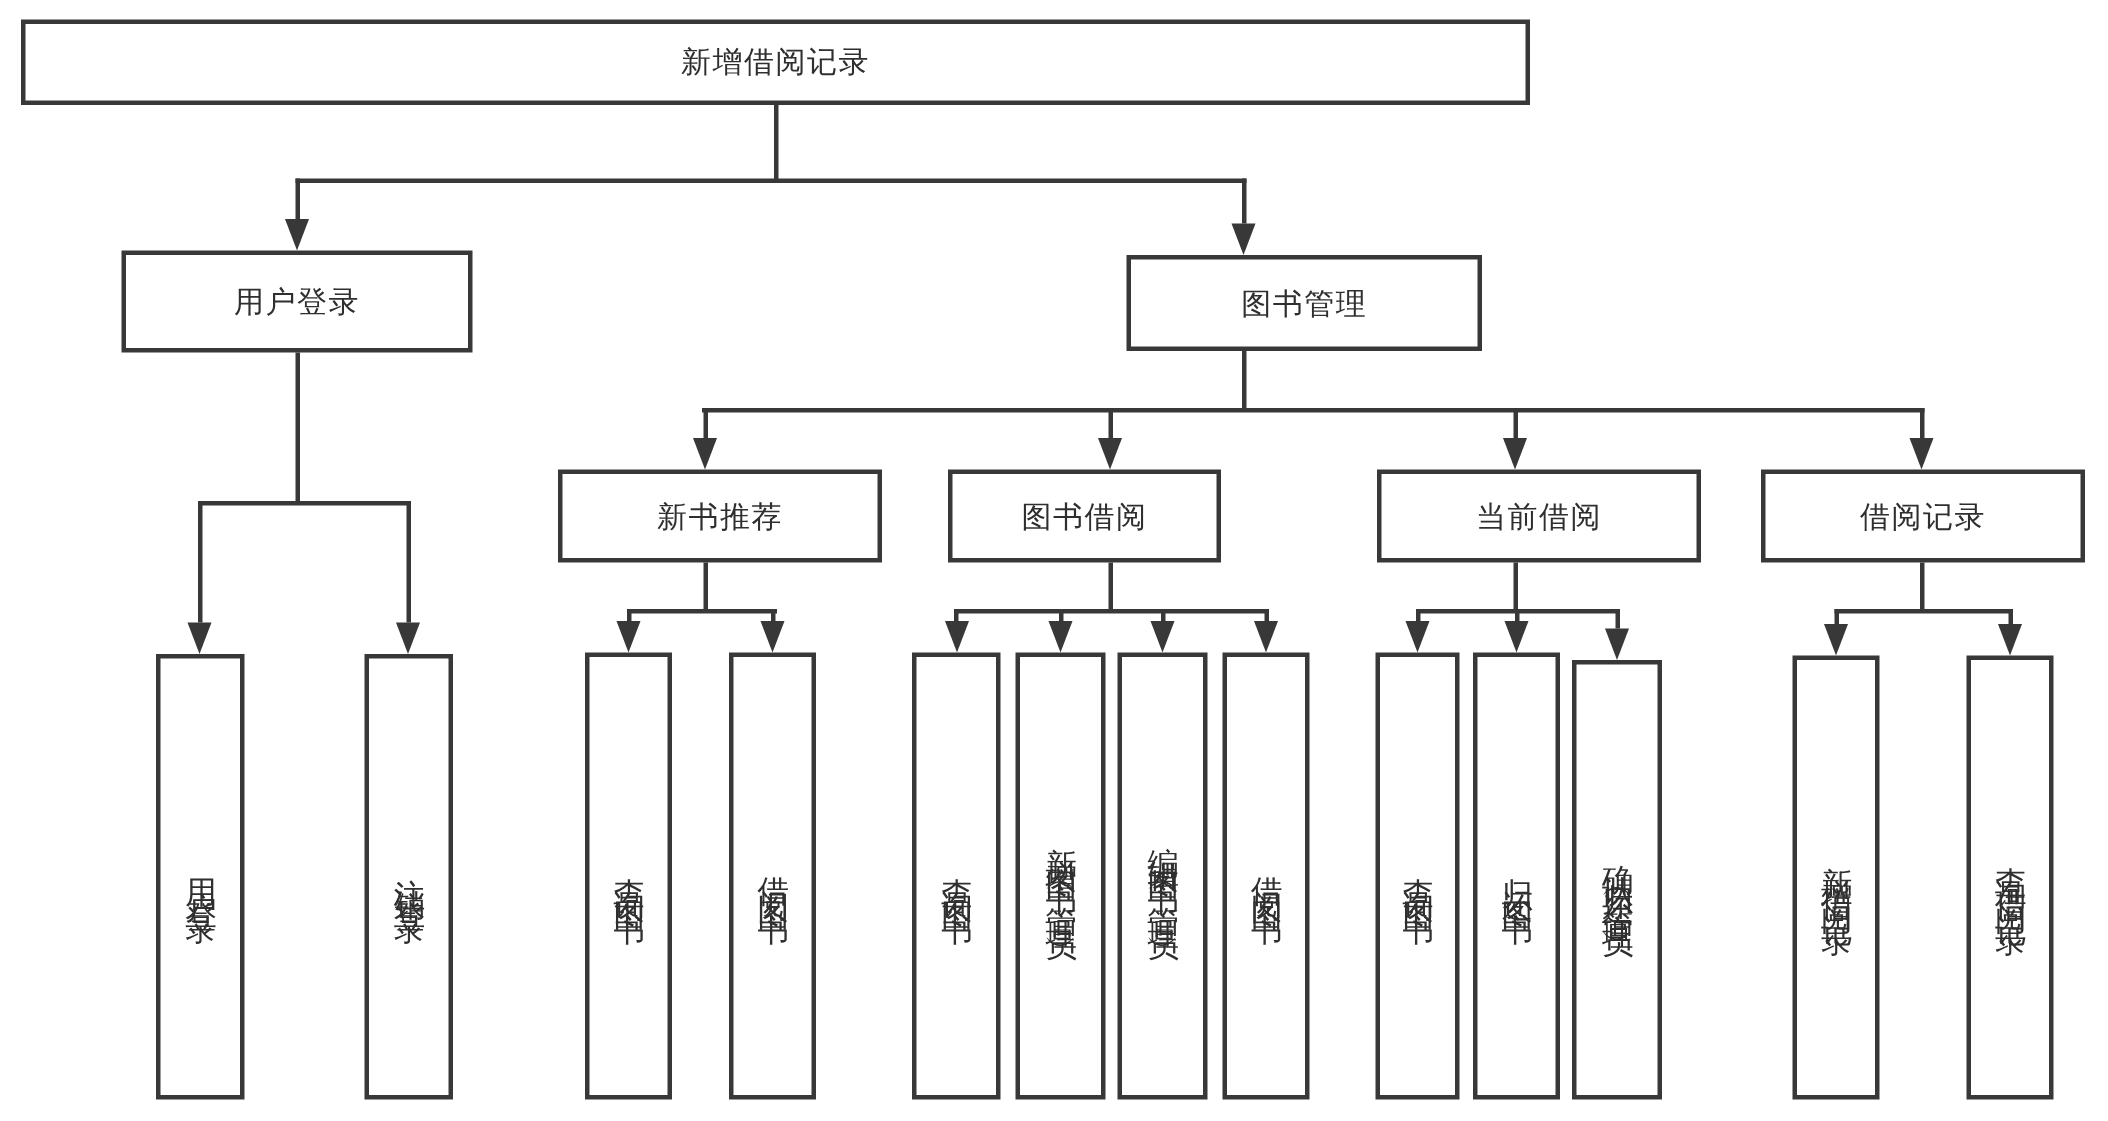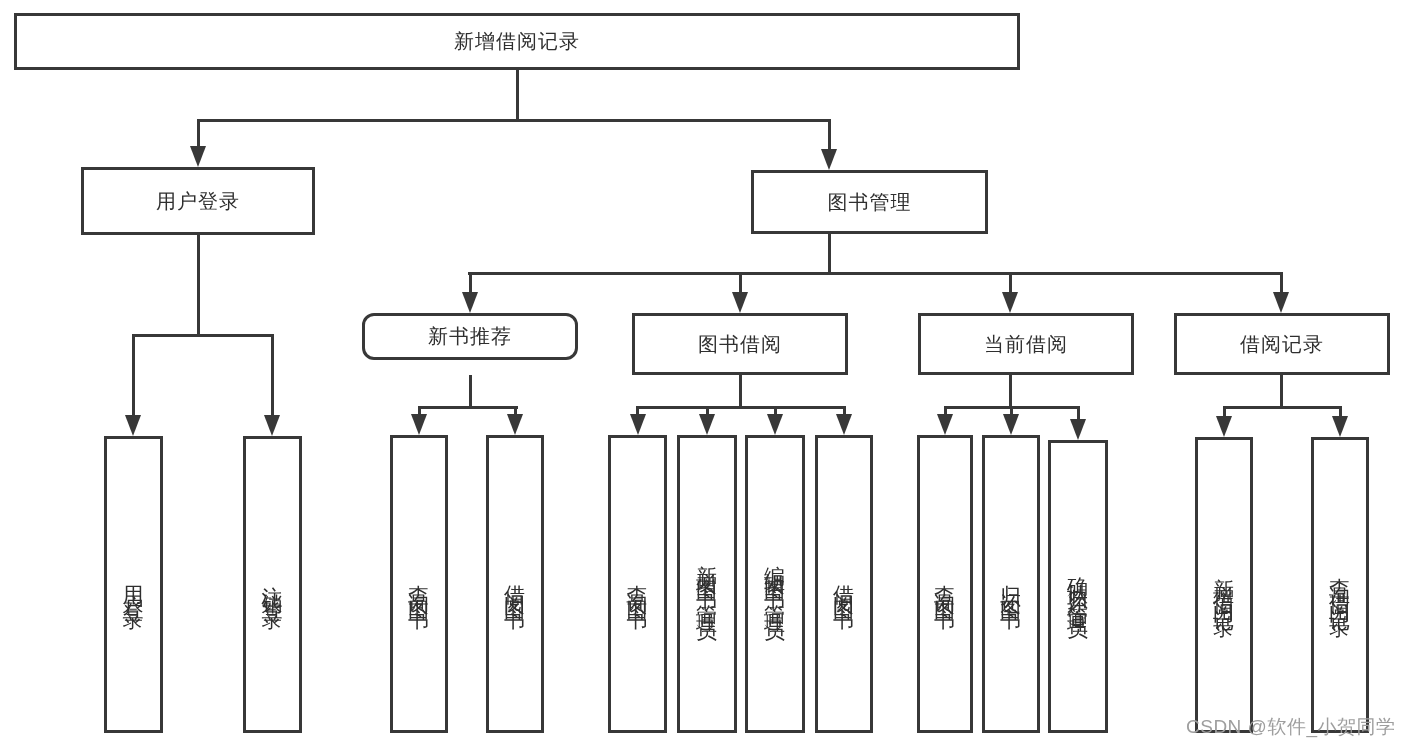--- a/index.html
+++ b/index.html
@@ -91,22 +91,22 @@
   <div class="arrow" style="left:131.5px; top:334px; height:81px;"></div>
   <div class="arrow" style="left:270.5px; top:334px; height:81px;"></div>
 
   <div class="vline" style="left:827.5px; top:234px; height:40px;"></div>
   <div class="hline" style="left:468px; top:272px; width:815px;"></div>
   <div class="arrow" style="left:468.5px; top:272px; height:20px;"></div>
   <div class="arrow" style="left:738.5px; top:272px; height:20px;"></div>
   <div class="arrow" style="left:1008.5px; top:272px; height:20px;"></div>
   <div class="arrow" style="left:1279.5px; top:272px; height:20px;"></div>
 
-  <div class="box hbox" style="left:362px; top:313px; width:216px; height:47px;border-radius:12px;">新书推荐</div>
-  <div class="box hbox" style="left:632px; top:313px; width:216px; height:62px;">图书借阅</div>
+  <div class="box hbox" style="left:372px; top:313px; width:216px; height:62px;">新书推荐</div>
+  <div class="box hbox" style="left:632px; top:313px; width:182px; height:62px;">图书借阅</div>
   <div class="box hbox" style="left:918px; top:313px; width:216px; height:62px;">当前借阅</div>
   <div class="box hbox" style="left:1174px; top:313px; width:216px; height:62px;">借阅记录</div>
 
   <div class="vline" style="left:468.5px; top:375px; height:33px;"></div>
   <div class="hline" style="left:417.5px; top:406px; width:100px;"></div>
   <div class="arrow" style="left:417.5px; top:406px; height:8px;"></div>
   <div class="arrow" style="left:513.5px; top:406px; height:8px;"></div>
 
   <div class="vline" style="left:738.5px; top:375px; height:33px;"></div>
   <div class="hline" style="left:636px; top:406px; width:210px;"></div>
@@ -137,15 +137,14 @@
   <div class="box vbox" style="left:745px; top:435px; width:60px; height:298px;">编辑图书（管理员）</div>
   <div class="box vbox" style="left:815px; top:435px; width:58px; height:298px;">借阅图书</div>
 
   <div class="box vbox" style="left:917px; top:435px; width:56px; height:298px;">查询图书</div>
   <div class="box vbox" style="left:982px; top:435px; width:58px; height:298px;">归还图书</div>
   <div class="box vbox" style="left:1048px; top:440px; width:60px; height:293px; letter-spacing:6px;">确认归还（管理员）</div>
 
   <div class="box vbox" style="left:1195px; top:437px; width:58px; height:296px;">新增借阅记录</div>
   <div class="box vbox" style="left:1311px; top:437px; width:58px; height:296px;">查询借阅记录</div>
 
-  <div class="watermark">CSDN @软件_小贺同学</div>
 
 </div>
 
 </body></html>

